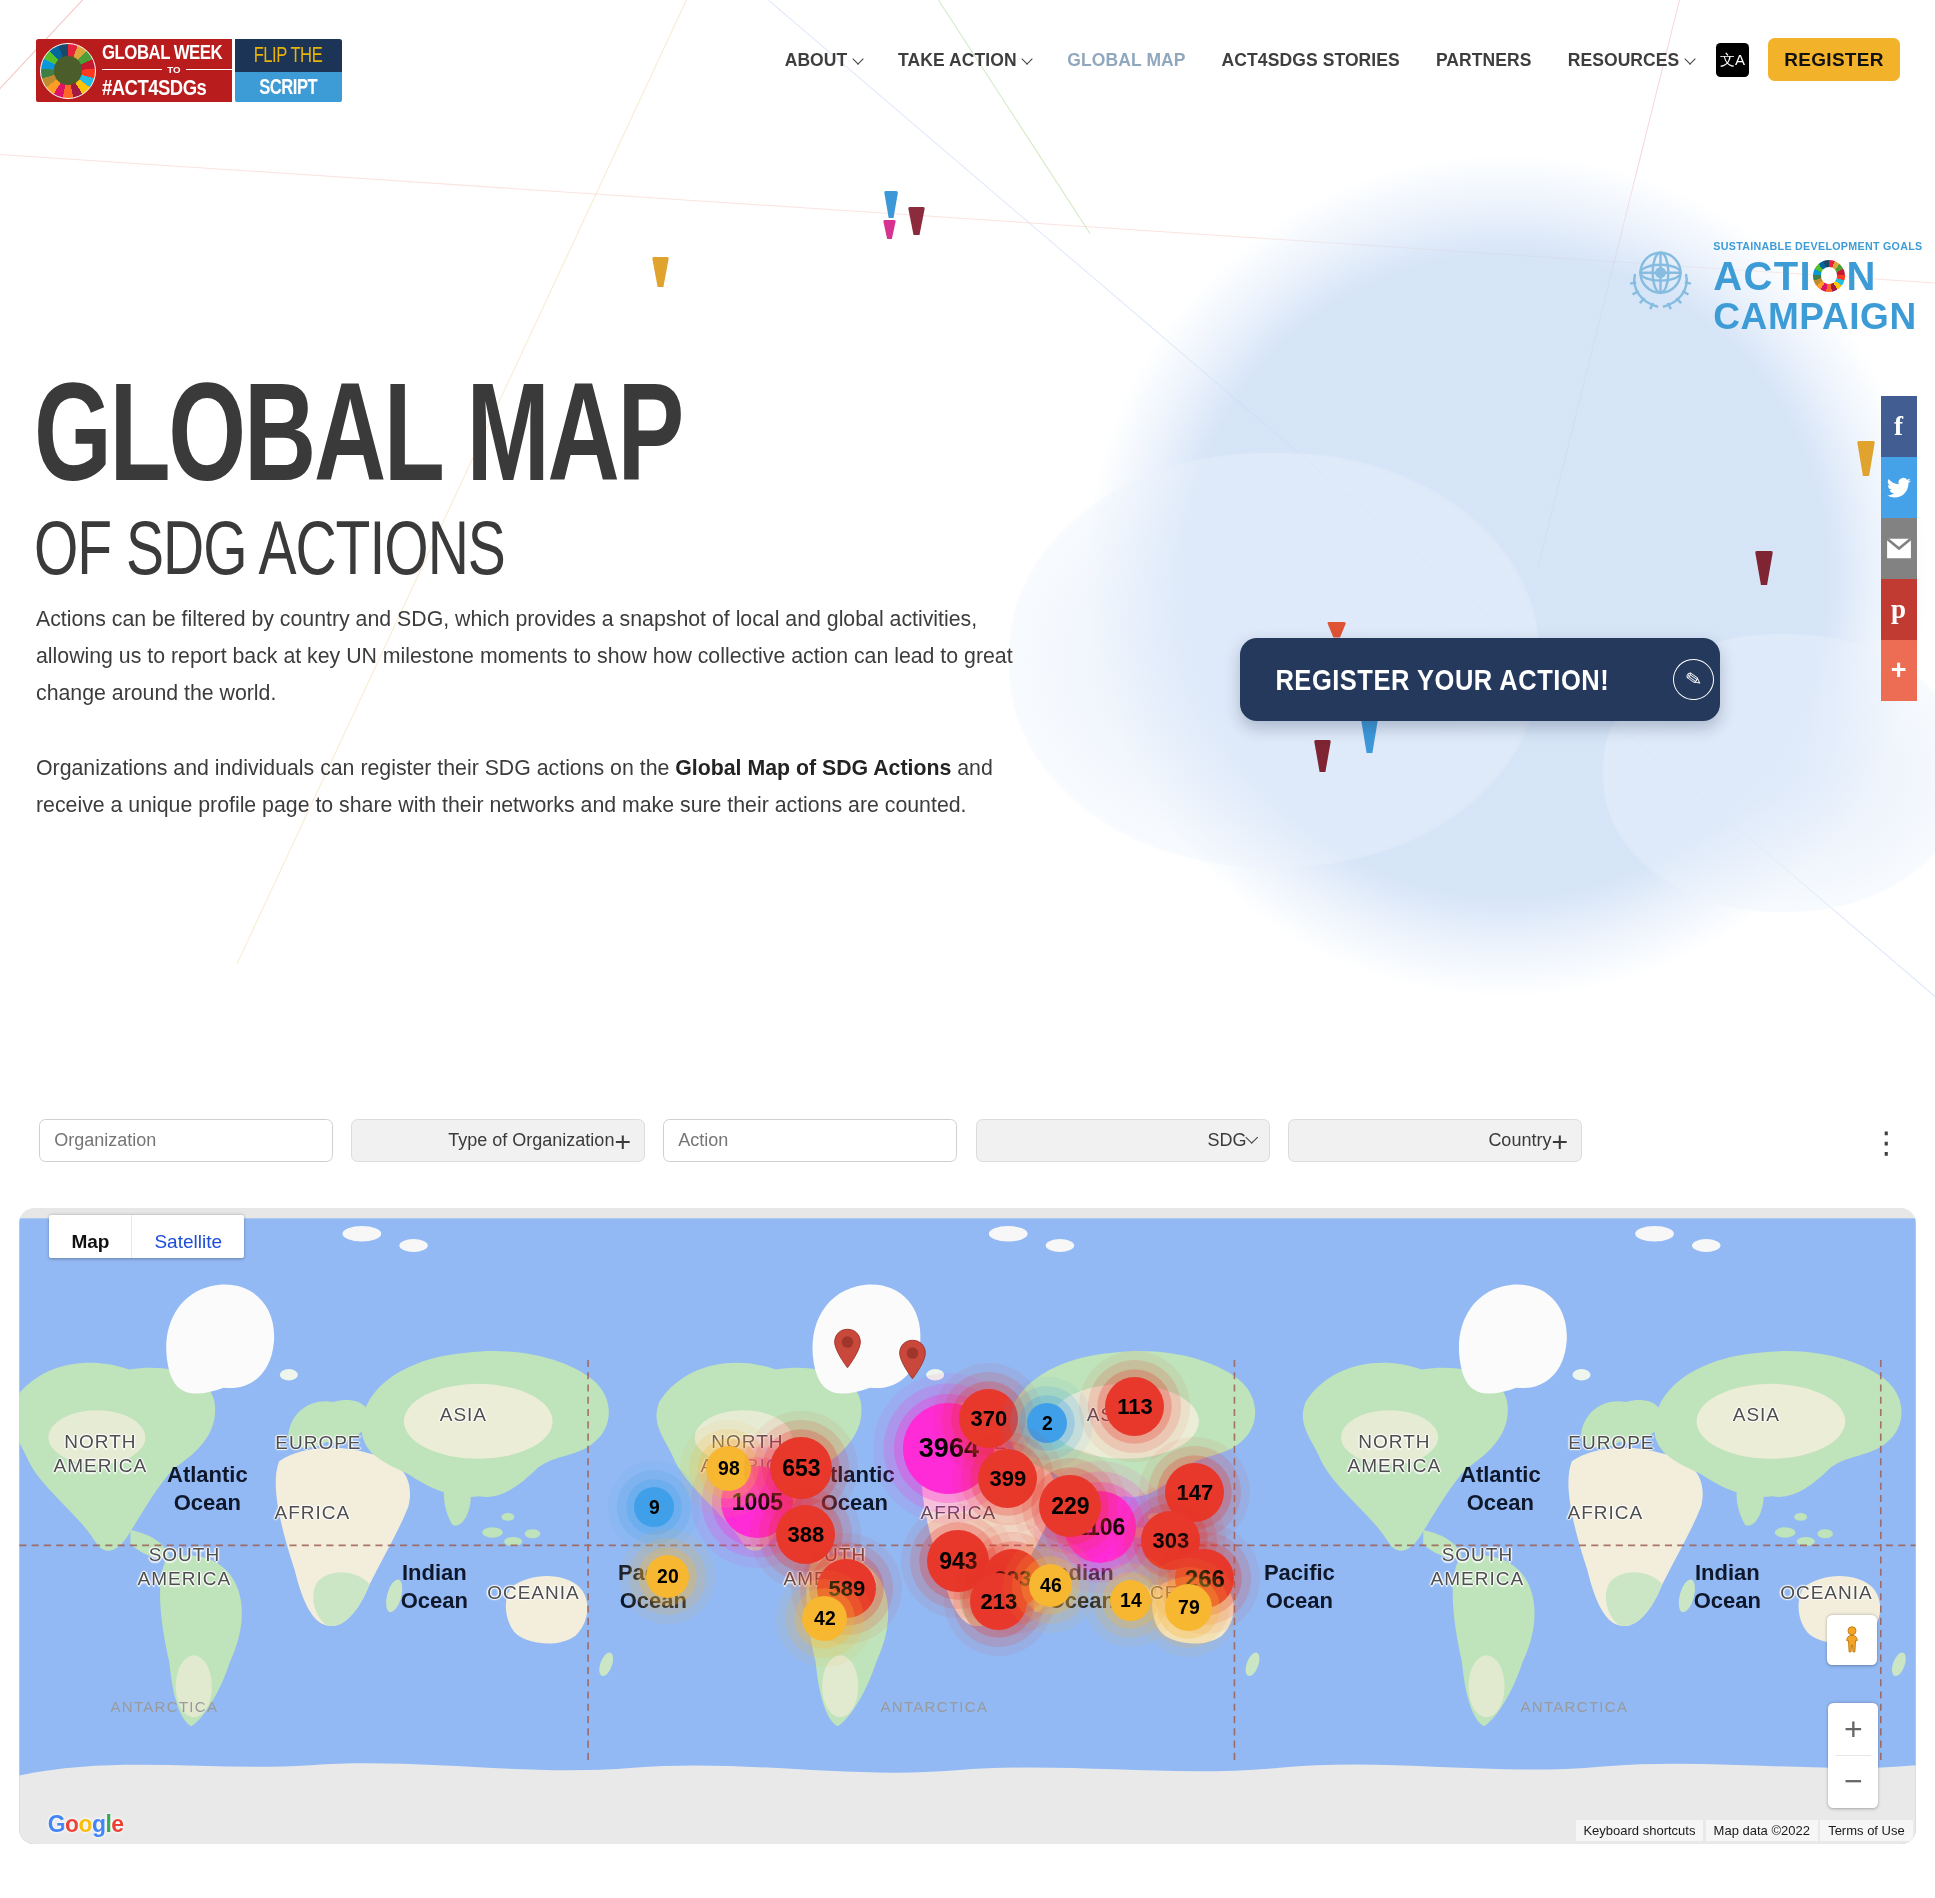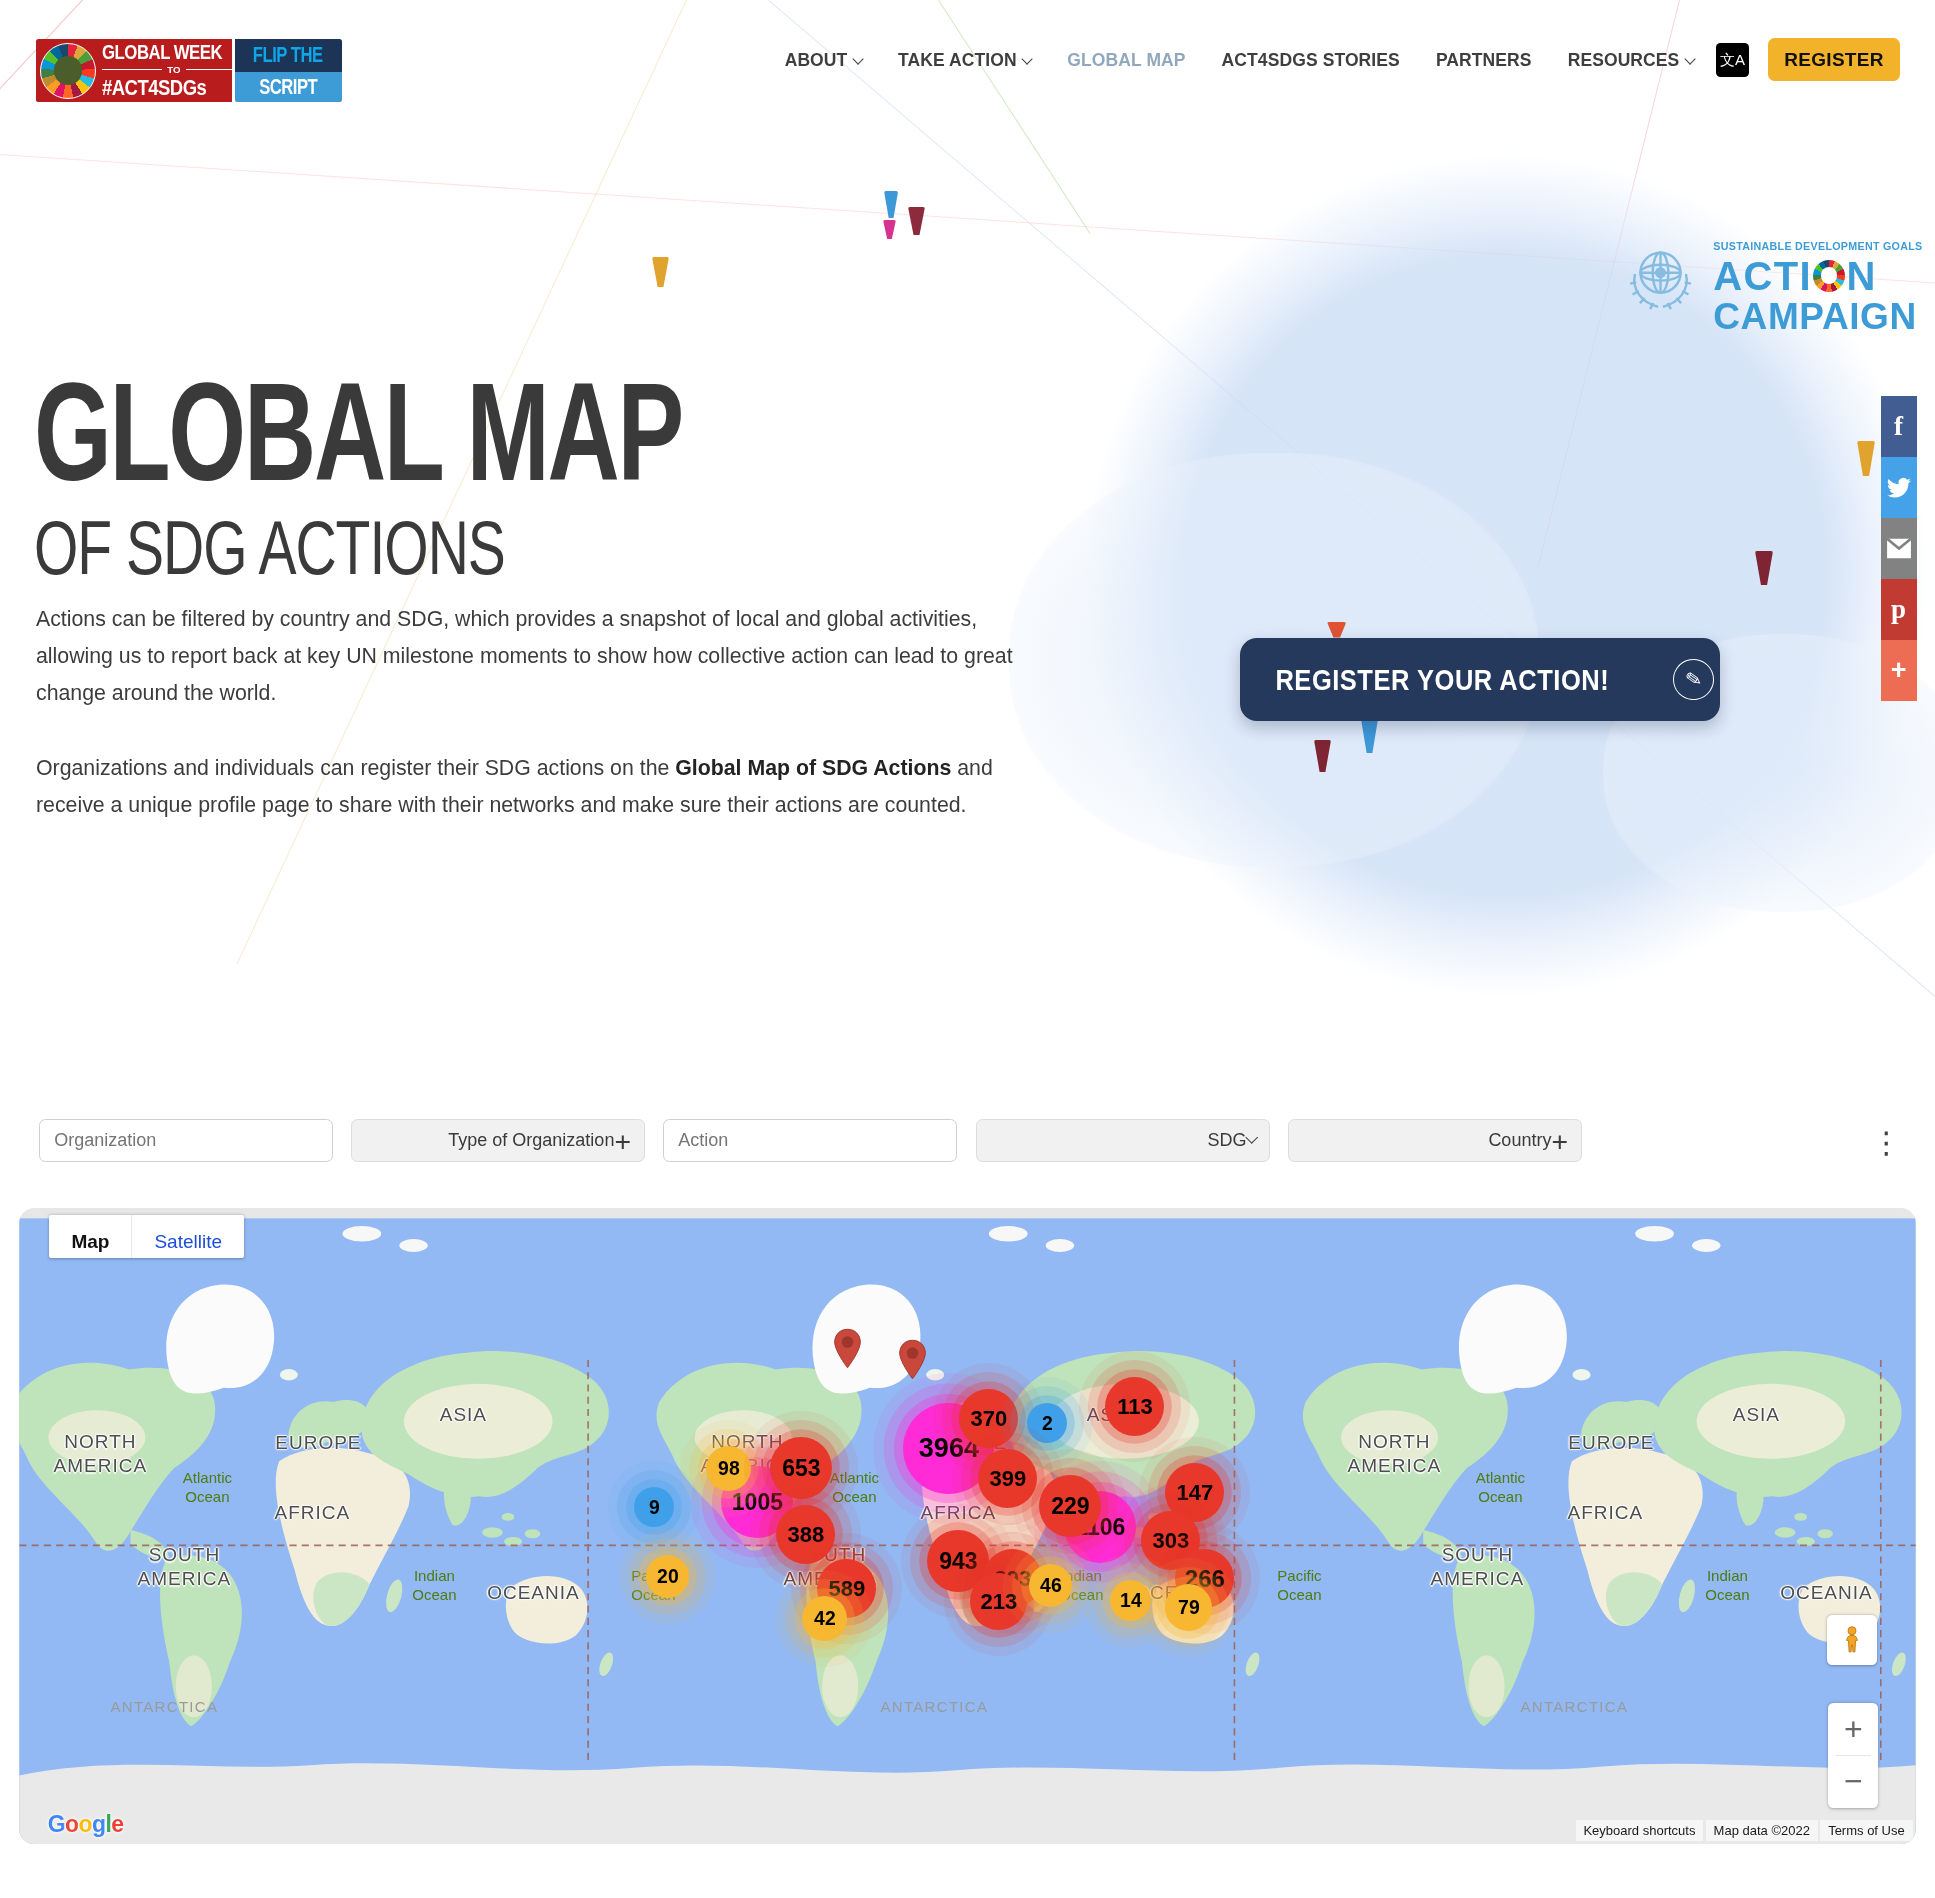--- a/index.html
+++ b/index.html
@@ -20,21 +20,21 @@
   .brand-green{width:196px;height:63px;background:#b91c1c;border-radius:2.6px 0 0 2.6px;display:flex;align-items:center;}
   .sdgwheel{border-radius:50%;background:conic-gradient(#E5243B 0 21deg,#DDA63A 21deg 42deg,#4C9F38 42deg 64deg,#C5192D 64deg 85deg,#FF3A21 85deg 106deg,#26BDE2 106deg 127deg,#FCC30B 127deg 148deg,#A21942 148deg 169deg,#FD6925 169deg 191deg,#DD1367 191deg 212deg,#FD9D24 212deg 233deg,#BF8B2E 233deg 254deg,#3F7E44 254deg 275deg,#0A97D9 275deg 297deg,#56C02B 297deg 318deg,#00689D 318deg 339deg,#19486A 339deg 360deg);display:grid;place-items:center;}
   .sdgwheel::after{content:"";width:52%;height:52%;border-radius:50%;background:var(--hole,#fff);}
   .brand-wheel{width:54px;height:54px;margin-left:3.9px;border:1.9px solid #fff;--hole:#4A5D2A;flex:0 0 auto;}
   .brand-txt{color:#fff;margin-left:6.5px;line-height:1;}
   .brand-week{font-size:20px;font-weight:800;letter-spacing:-0.6px;transform:scaleX(.84);transform-origin:0 50%;white-space:nowrap;}
   .brand-to{display:flex;align-items:center;gap:5.2px;font-size:9.7px;font-weight:700;margin:2.6px 0;}
   .brand-to::before,.brand-to::after{content:"";height:1.3px;background:#fff;flex:1;}
   .brand-act{font-size:22px;font-weight:800;letter-spacing:-0.6px;transform:scaleX(.84);transform-origin:0 50%;white-space:nowrap;}
   .brand-flip{width:107px;height:63px;display:flex;flex-direction:column;margin-left:2.6px;}
-  .flip-top{flex:1.1;background:#1C3557;color:#0ea5e9;display:grid;place-items:center;font-size:21.3px;font-weight:700;border-radius:0 2.6px 0 0;}
+  .flip-top{flex:1.1;background:#1C3557;color:#eab308;display:grid;place-items:center;font-size:21.3px;font-weight:400;border-radius:0 2.6px 0 0;}
   .flip-top span,.flip-bot span{transform:scaleX(.78);letter-spacing:-0.6px;white-space:nowrap;}
   .flip-bot{flex:1;background:#3D9BD5;color:#fff;display:grid;place-items:center;font-size:21.3px;font-weight:800;border-radius:0 0 2.6px 2.6px;}
   .nav{position:absolute;right:242px;top:50px;display:flex;gap:36px;align-items:center;}
   .nav-item{display:flex;align-items:center;gap:6.5px;font-size:17.5px;font-weight:700;color:#3E3E3E;letter-spacing:0.1px;cursor:pointer;white-space:nowrap;}
   .nav-item.active{color:#90A7BD;}
   .caret{width:7.1px;height:7.1px;border-right:1.6px solid currentColor;border-bottom:1.6px solid currentColor;transform:rotate(45deg);margin-top:-3.9px;}
   .translate-btn{position:absolute;left:1716px;top:43px;width:33px;height:34px;background:#000;border-radius:4.5px;color:#fff;display:grid;place-items:center;font-size:15px;cursor:pointer;}
   .register-btn{position:absolute;left:1768px;top:38px;width:132px;height:43px;background:#F2B32B;border-radius:6.5px;display:grid;place-items:center;font-size:19px;font-weight:700;color:#111;cursor:pointer;letter-spacing:0.3px;}
 
   
@@ -71,21 +71,21 @@
   .fchip{background:#F1F1F1;border:1.3px solid #DCDCDC;justify-content:flex-end;padding:0 13px 0 15.5px;color:#3A3A3A;cursor:pointer;}
   .fplus{font-size:28.4px;font-weight:400;color:#3A3A3A;line-height:0;}
   .select-caret{width:8.4px;height:8.4px;border-right:1.9px solid #3F3F3F;border-bottom:1.9px solid #3F3F3F;transform:rotate(45deg);margin-top:-5.2px;}
   .kebab{position:absolute;left:1866px;top:-2.6px;font-size:30px;color:#3F3F3F;cursor:pointer;padding:5.2px;line-height:1.4;}
 
   
   .mapwrap{position:absolute;left:19.4px;top:1208px;width:1897px;height:636px;border-radius:15.5px;background:#E7E7E7;overflow:hidden;z-index:5;cursor:grab;}
   .mapsvg{position:absolute;left:0;top:0;}
   .mlabel{position:absolute;transform:translate(-50%,-50%);white-space:pre-line;text-align:center;z-index:2;pointer-events:none;line-height:1.25;}
   .continent{font-size:19px;color:#4E4E4E;letter-spacing:1px;font-weight:500;text-shadow:-1.3px 0 1.3px #fff,1.3px 0 1.3px #fff,0 -1.3px 1.3px #fff,0 1.3px 1.3px #fff;}
-  .ocean{font-size:15px;color:#4d7c0f;font-weight:400;}
+  .ocean{font-size:22px;color:#0f172a;font-weight:700;}
   .ant{font-size:15px;color:#9A9A9A;letter-spacing:1.3px;font-weight:500;}
   .cluster{position:absolute;border-radius:50%;display:grid;place-items:center;font-weight:700;color:#000;z-index:3;cursor:pointer;}
   .c-red{background:#E8382B;box-shadow:0 0 0 7.8px rgba(232,56,43,.26),0 0 0 17px rgba(232,56,43,.15),0 0 0 26px rgba(232,56,43,.07);}
   .c-yellow{background:#F7B731;box-shadow:0 0 0 7.8px rgba(247,183,49,.28),0 0 0 17px rgba(247,183,49,.16),0 0 0 26px rgba(247,183,49,.08);}
   .c-blue{background:#3FA0E9;box-shadow:0 0 0 7.8px rgba(63,160,233,.28),0 0 0 17px rgba(63,160,233,.16),0 0 0 26px rgba(63,160,233,.08);}
   .c-magenta{background:#FF2BD6;box-shadow:0 0 0 9px rgba(255,43,214,.30),0 0 0 19.4px rgba(255,43,214,.17),0 0 0 30px rgba(255,43,214,.08);}
   .redpin{position:absolute;width:31px;height:41px;z-index:4;cursor:pointer;}
   .maptype{position:absolute;left:30px;top:6.5px;height:43px;display:flex;background:#fff;border-radius:1.9px;box-shadow:0 0.6px 3.2px rgba(0,0,0,.3);z-index:6;overflow:hidden;}
   .maptype-btn{padding:16px 22px;display:grid;place-items:center;font-size:19px;cursor:pointer;}
   .maptype-btn.on{font-weight:700;color:#111;}

